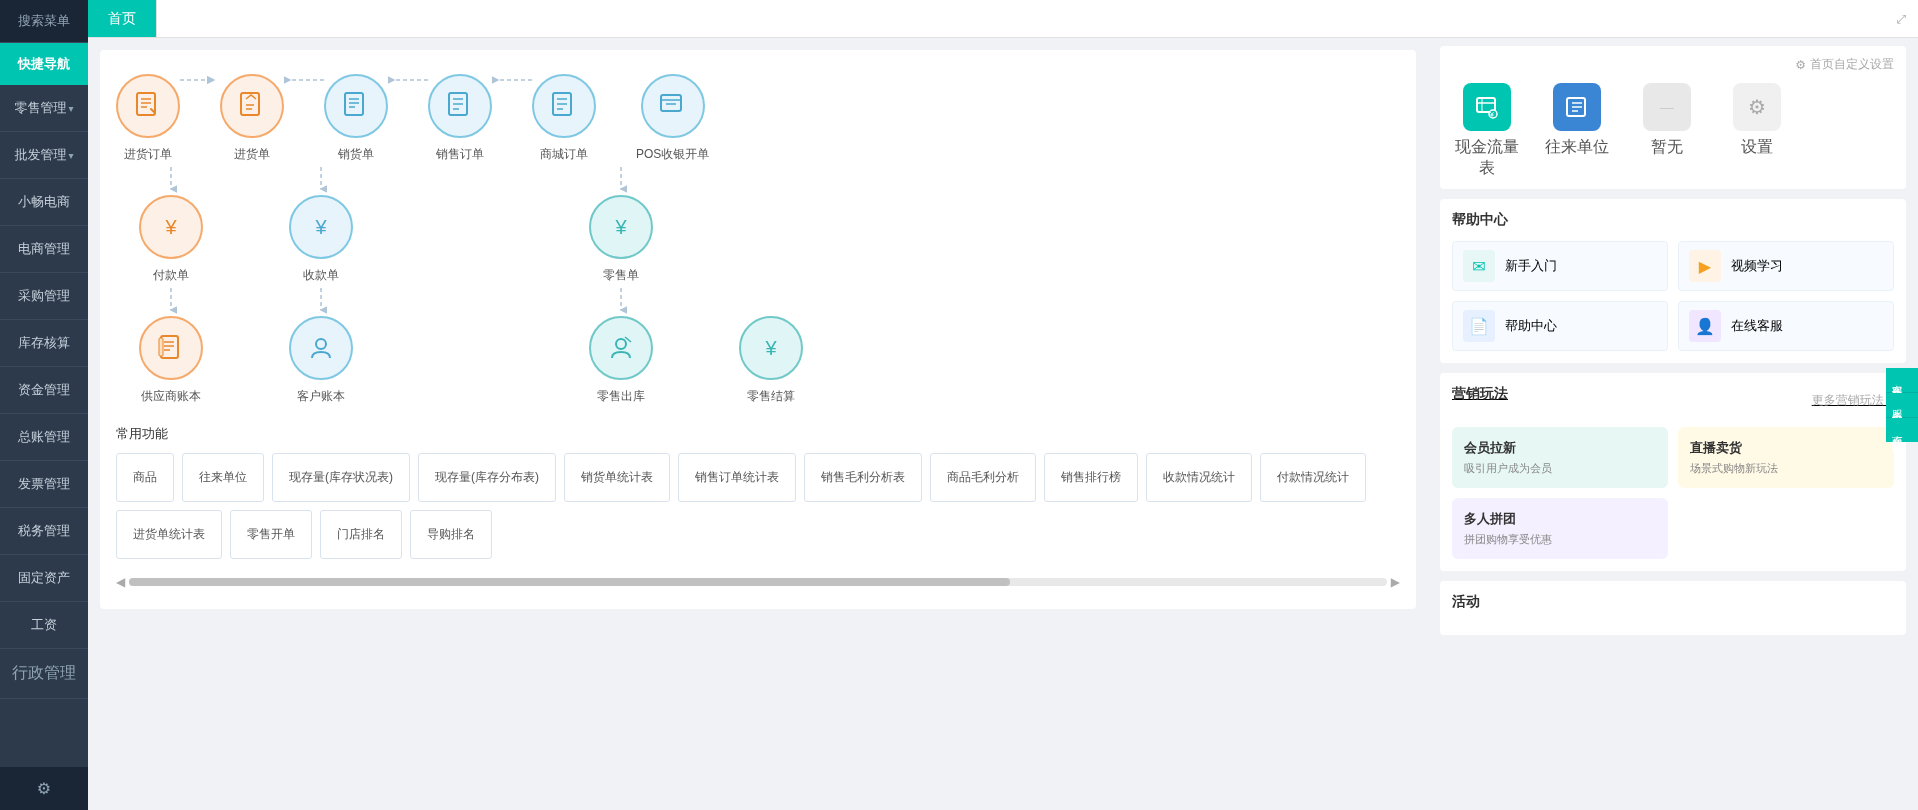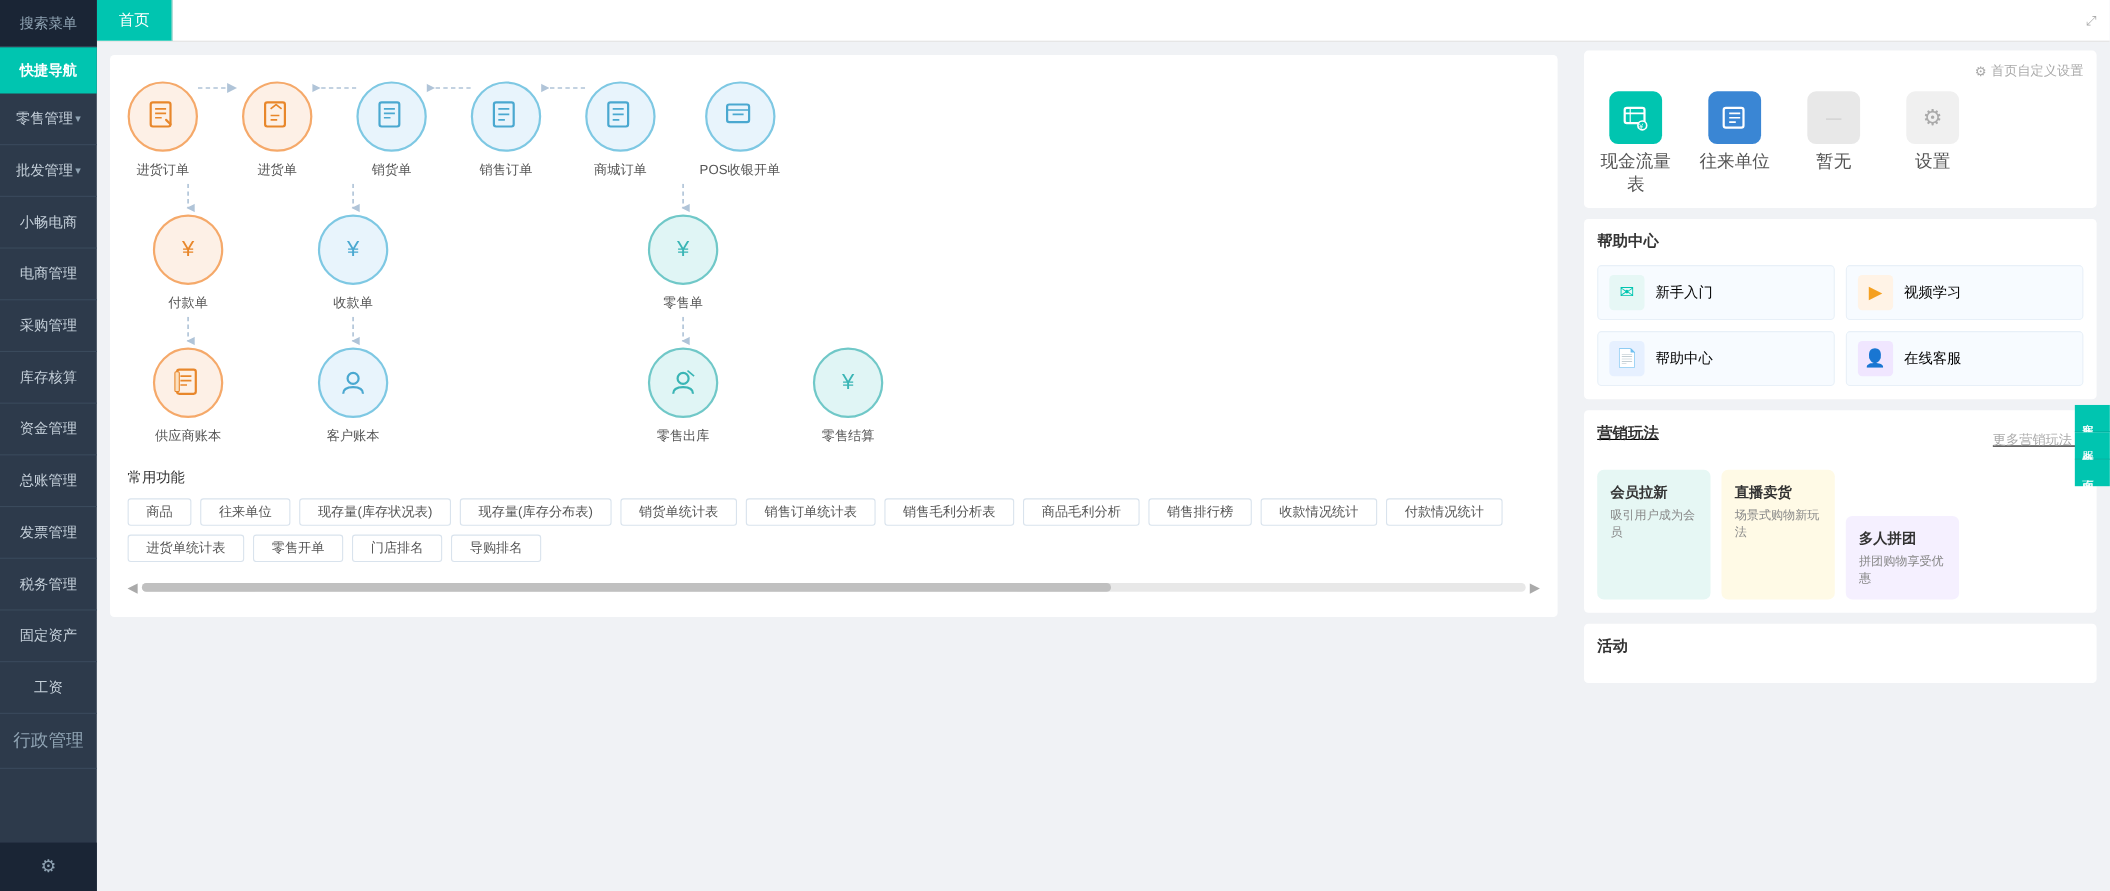--- a/index.html
+++ b/index.html
@@ -147,21 +147,21 @@
     .func-grid {
       display: flex;
       flex-wrap: wrap;
       gap: 8px;
     }
 
     .func-btn {
       background: #fff;
       border: 1px solid #d9e3ed;
       border-radius: 3px;
-      padding: 3px 16px;
+      padding: 15px 16px;
       font-size: 12px;
       color: #555;
       cursor: pointer;
       white-space: nowrap;
     }
 
     
     .scroll-bar-area {
       display: flex;
       align-items: center;
@@ -311,35 +311,35 @@
     }
 
     .more-link {
       font-size: 12px;
       color: #aaa;
       cursor: pointer;
     }
 
     .marketing-grid {
       display: grid;
-      grid-template-columns: 1fr 1fr 1fr 1fr;
+      grid-template-columns: 1fr 1fr;
       gap: 10px;
     }
 
     .marketing-item {
       background: #f0f8ff;
       border-radius: 6px;
       padding: 12px;
       cursor: pointer;
     }
 
     .marketing-item.green { background: #e6f7f4; }
     .marketing-item.pink { background: #fef0f5; }
     .marketing-item.yellow { background: #fffae6; }
-    .marketing-item.purple { background: #f5f0ff; margin-top: 42px; }
+    .marketing-item.purple { background: #f5f0ff; }
 
     .marketing-item-title {
       font-size: 13px;
       font-weight: bold;
       color: #333;
       margin-bottom: 4px;
     }
 
     .marketing-item-desc {
       font-size: 11px;

